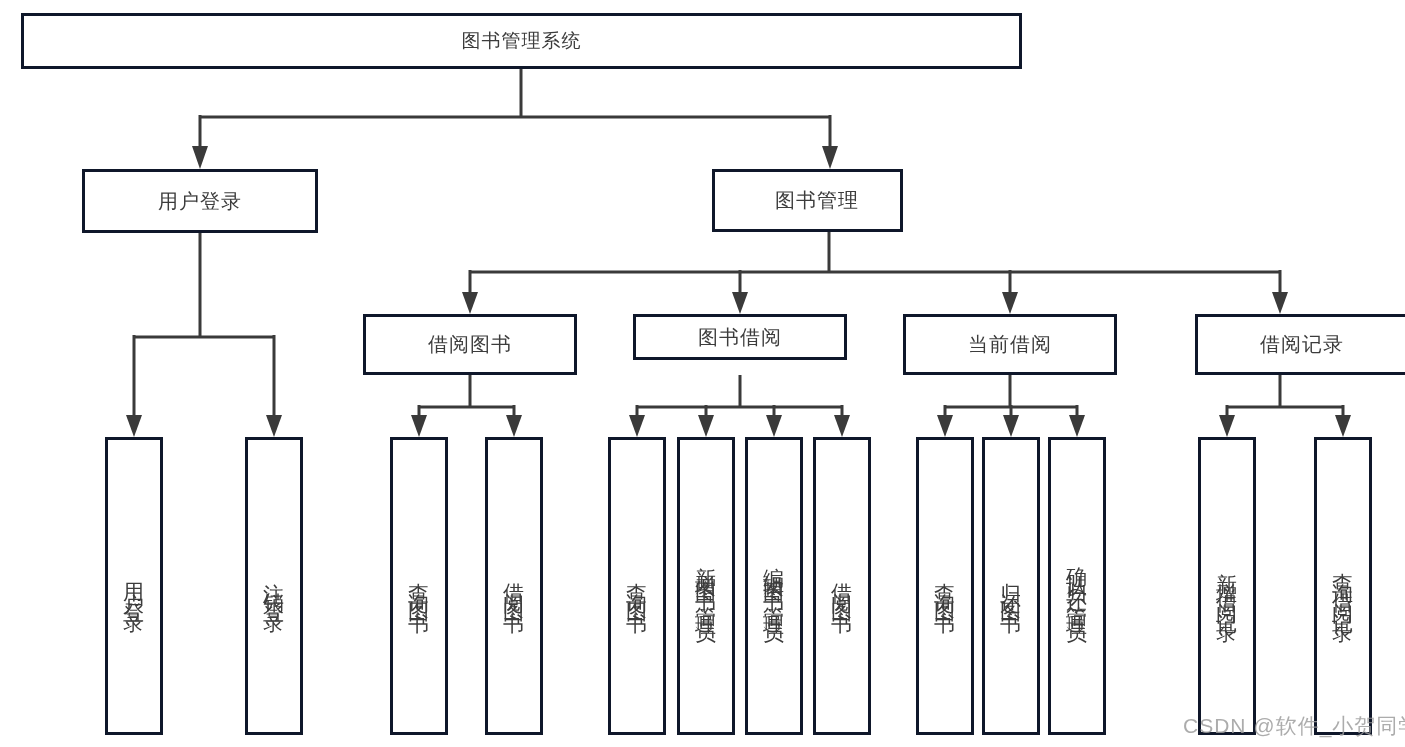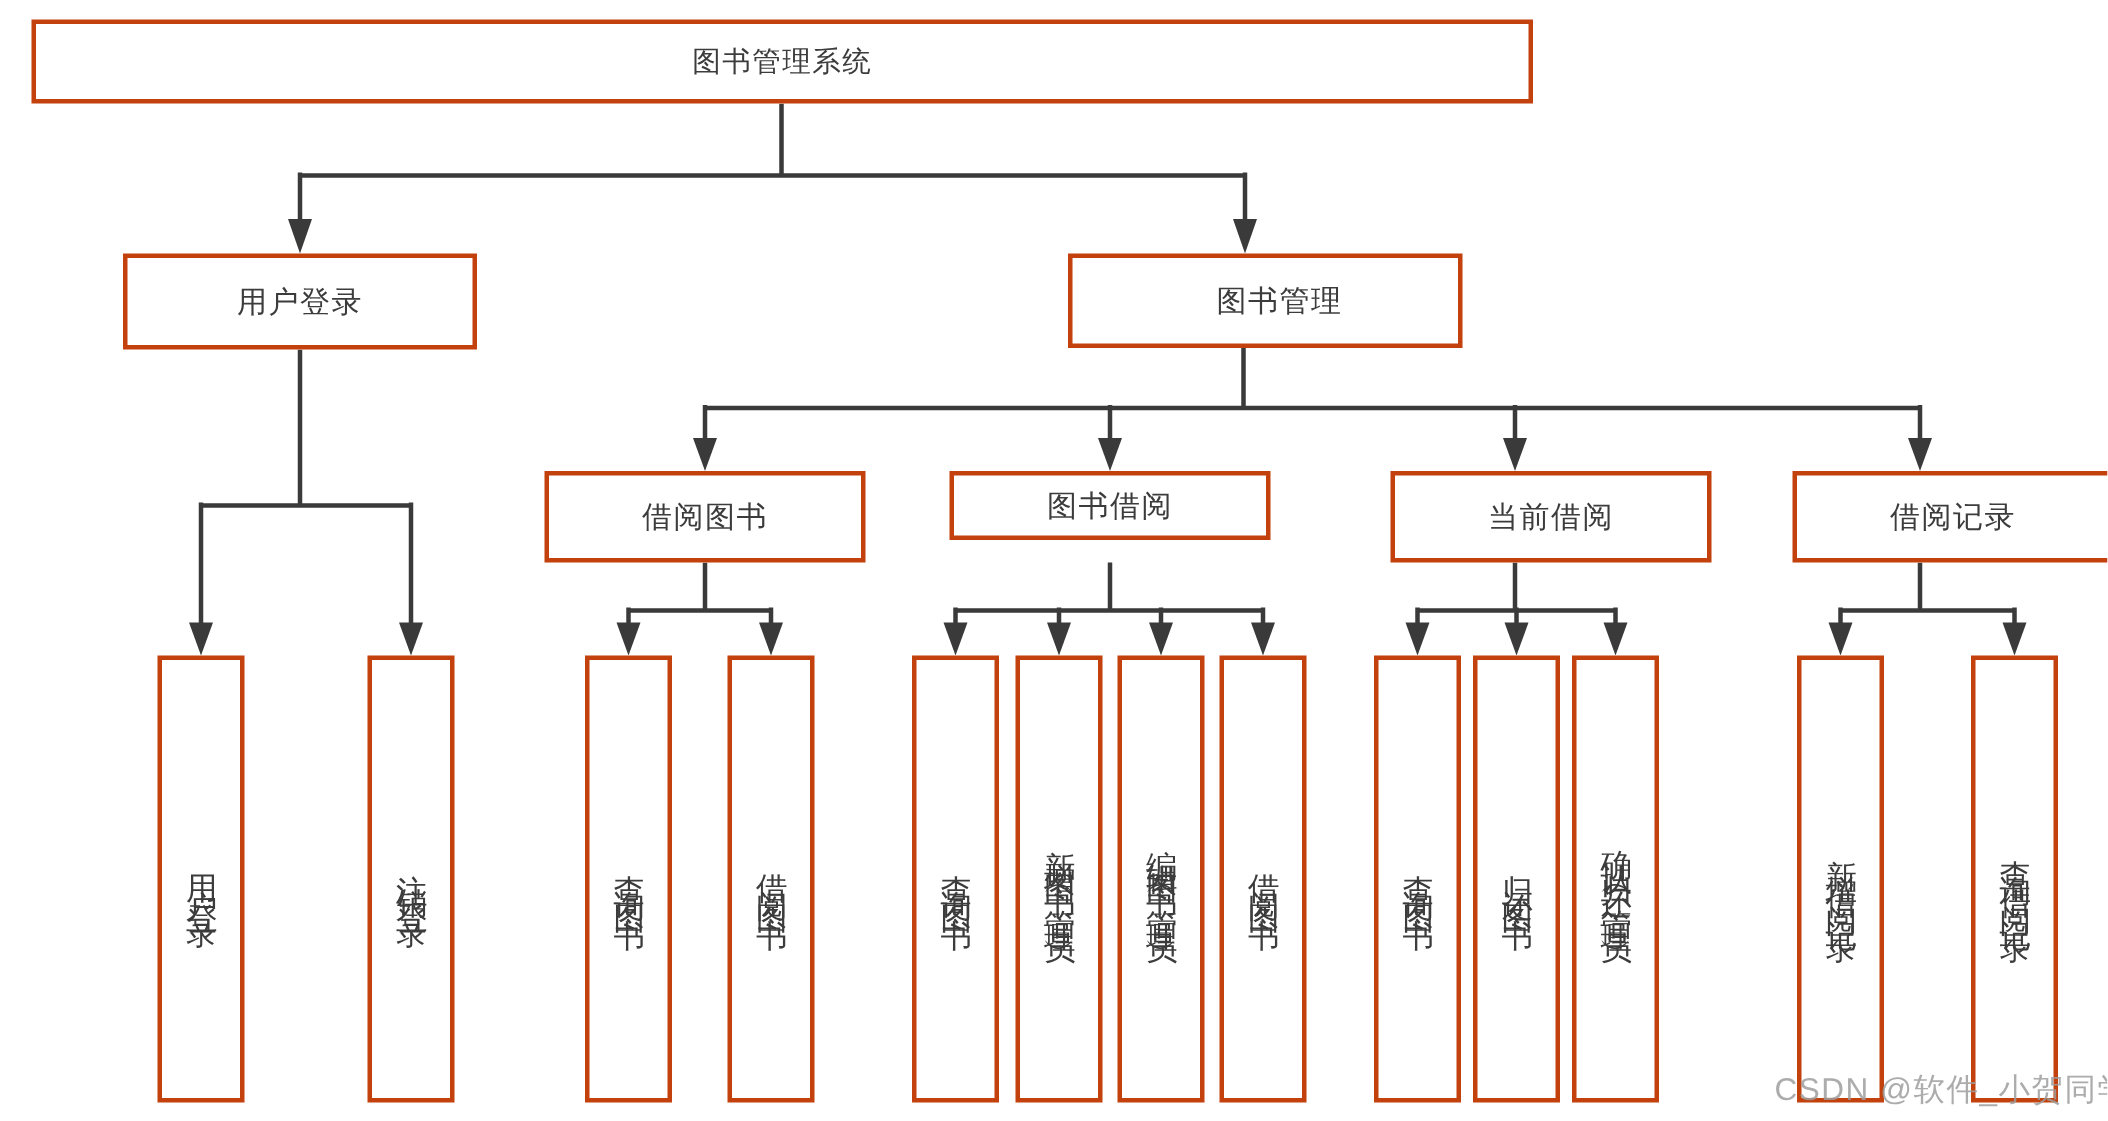--- a/index.html
+++ b/index.html
@@ -17,21 +17,21 @@
   }
   #wires {
     position: absolute;
     left: 0; top: 0;
     width: 1405px;
     height: 747px;
   }
   .node {
     position: absolute;
     box-sizing: border-box;
-    border: 3px solid #c2410c;
+    border: 3px solid #0f172a;
     background: #ffffff;
     color: #3c3c3c;
     display: flex;
     align-items: center;
     justify-content: center;
   }
   .h-node {
     font-size: 20px;
     letter-spacing: 1px;
     white-space: nowrap;
@@ -100,25 +100,25 @@
       <polygon points="1003,415 1019,415 1011,437"></polygon>
       <polygon points="1069,415 1085,415 1077,437"></polygon>
       <polygon points="1219,415 1235,415 1227,437"></polygon>
       <polygon points="1335,415 1351,415 1343,437"></polygon>
     </g>
   </svg>
 
   <div class="node h-node root-node" style="left:21px; top:13px; width:1001px; height:56px;">图书管理系统</div>
 
   <div class="node h-node" style="left:82px; top:169px; width:236px; height:64px;">用户登录</div>
-  <div class="node h-node" style="left:712px; top:169px; width:263px; height:63px;padding-left:19px;">图书管理</div>
+  <div class="node h-node" style="left:712px; top:169px; width:191px; height:63px;padding-left:19px;">图书管理</div>
 
   <div class="node h-node" style="left:363px; top:314px; width:214px; height:61px;">借阅图书</div>
   <div class="node h-node" style="left:633px; top:314px; width:214px; height:46px;">图书借阅</div>
-  <div class="node h-node" style="left:903px; top:314px; width:214px; height:61px;margin-left:24px;">当前借阅</div>
+  <div class="node h-node" style="left:903px; top:314px; width:214px; height:61px;">当前借阅</div>
   <div class="node h-node" style="left:1195px; top:314px; width:214px; height:61px;">借阅记录</div>
 
   <div class="node v-node" style="left:105px; top:437px; width:58px; height:298px;">用户登录</div>
   <div class="node v-node" style="left:245px; top:437px; width:58px; height:298px;">注销登录</div>
 
   <div class="node v-node" style="left:390px; top:437px; width:58px; height:298px;">查询图书</div>
   <div class="node v-node" style="left:485px; top:437px; width:58px; height:298px;">借阅图书</div>
 
   <div class="node v-node" style="left:608px; top:437px; width:58px; height:298px;">查询图书</div>
   <div class="node v-node long" style="left:677px; top:437px; width:58px; height:298px;">新增图书（管理员）</div>

